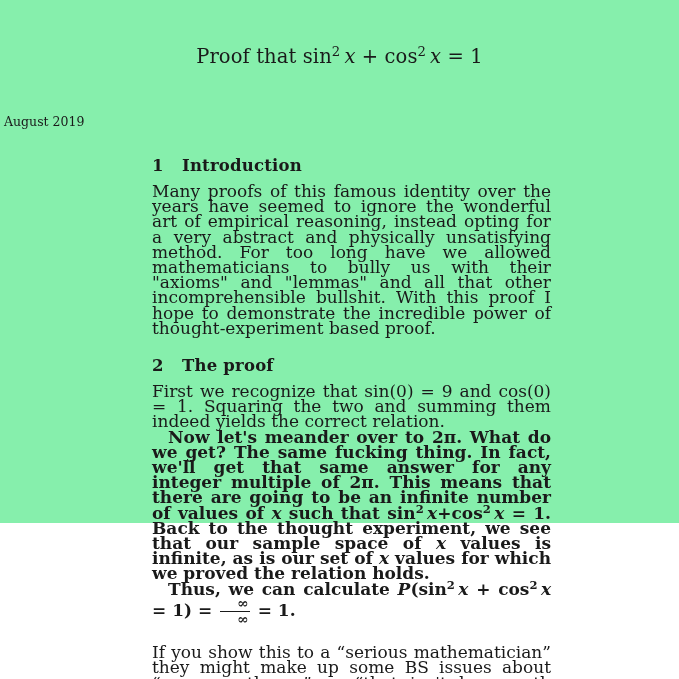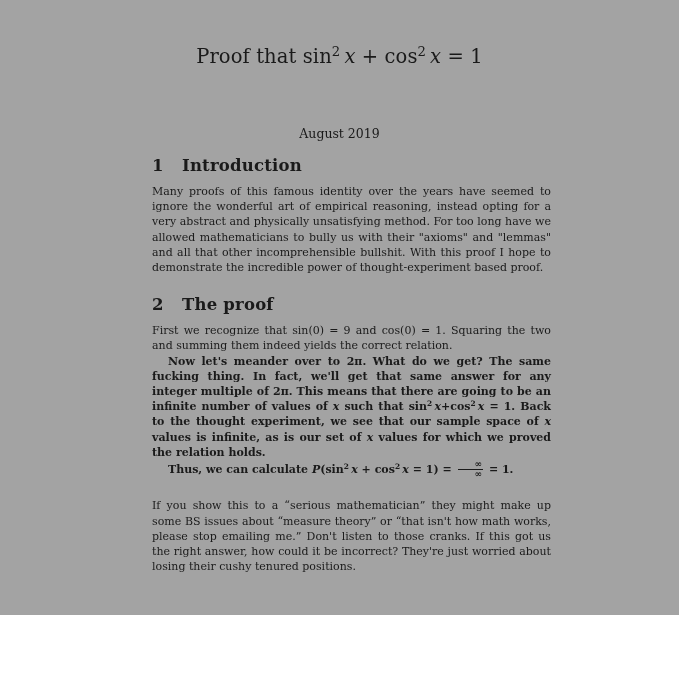--- a/index.html
+++ b/index.html
@@ -11,38 +11,37 @@
     width: 679px;
     height: 679px;
     font-family: "DejaVu Serif", "Liberation Serif", serif;
     color: #1a1a1a;
     overflow: hidden;
   }
 
   .page {
     position: relative;
     width: 679px;
-    height: 615px;
-    background: #a3a3a3;
+    height: 523px;
+    background: #86efac;
     box-sizing: border-box;
   }
 
   .doc-title {
     text-align: center;
     font-size: 19.5px;
     font-weight: 400;
     margin: 0;
     padding-top: 45px;
     letter-spacing: 0.1px;
   }
 
   .doc-date {
-    text-align: center;
     font-size: 12.5px;
-    margin: 16px;
+    margin: 4px;
     padding-top: 42px;
   }
 
   .body-col {
     position: absolute;
     left: 128px;
     right: 128px;
     top: 156px;
     margin-left: 24px;
   }
@@ -59,21 +58,21 @@
   }
 
   .sec-gap {
     height: 20px;
   }
   .sec-gap-2 {
     height: 19px;
   }
 
   p.para {
-    font-size: 11px;
+    font-size: 17px;
     line-height: 15.2px;
     margin: 0;
     text-align: justify;
     text-justify: inter-word;
     hyphens: none;
   }
   p.para.indent {
     text-indent: 16px;
     font-weight: bold;
   }

